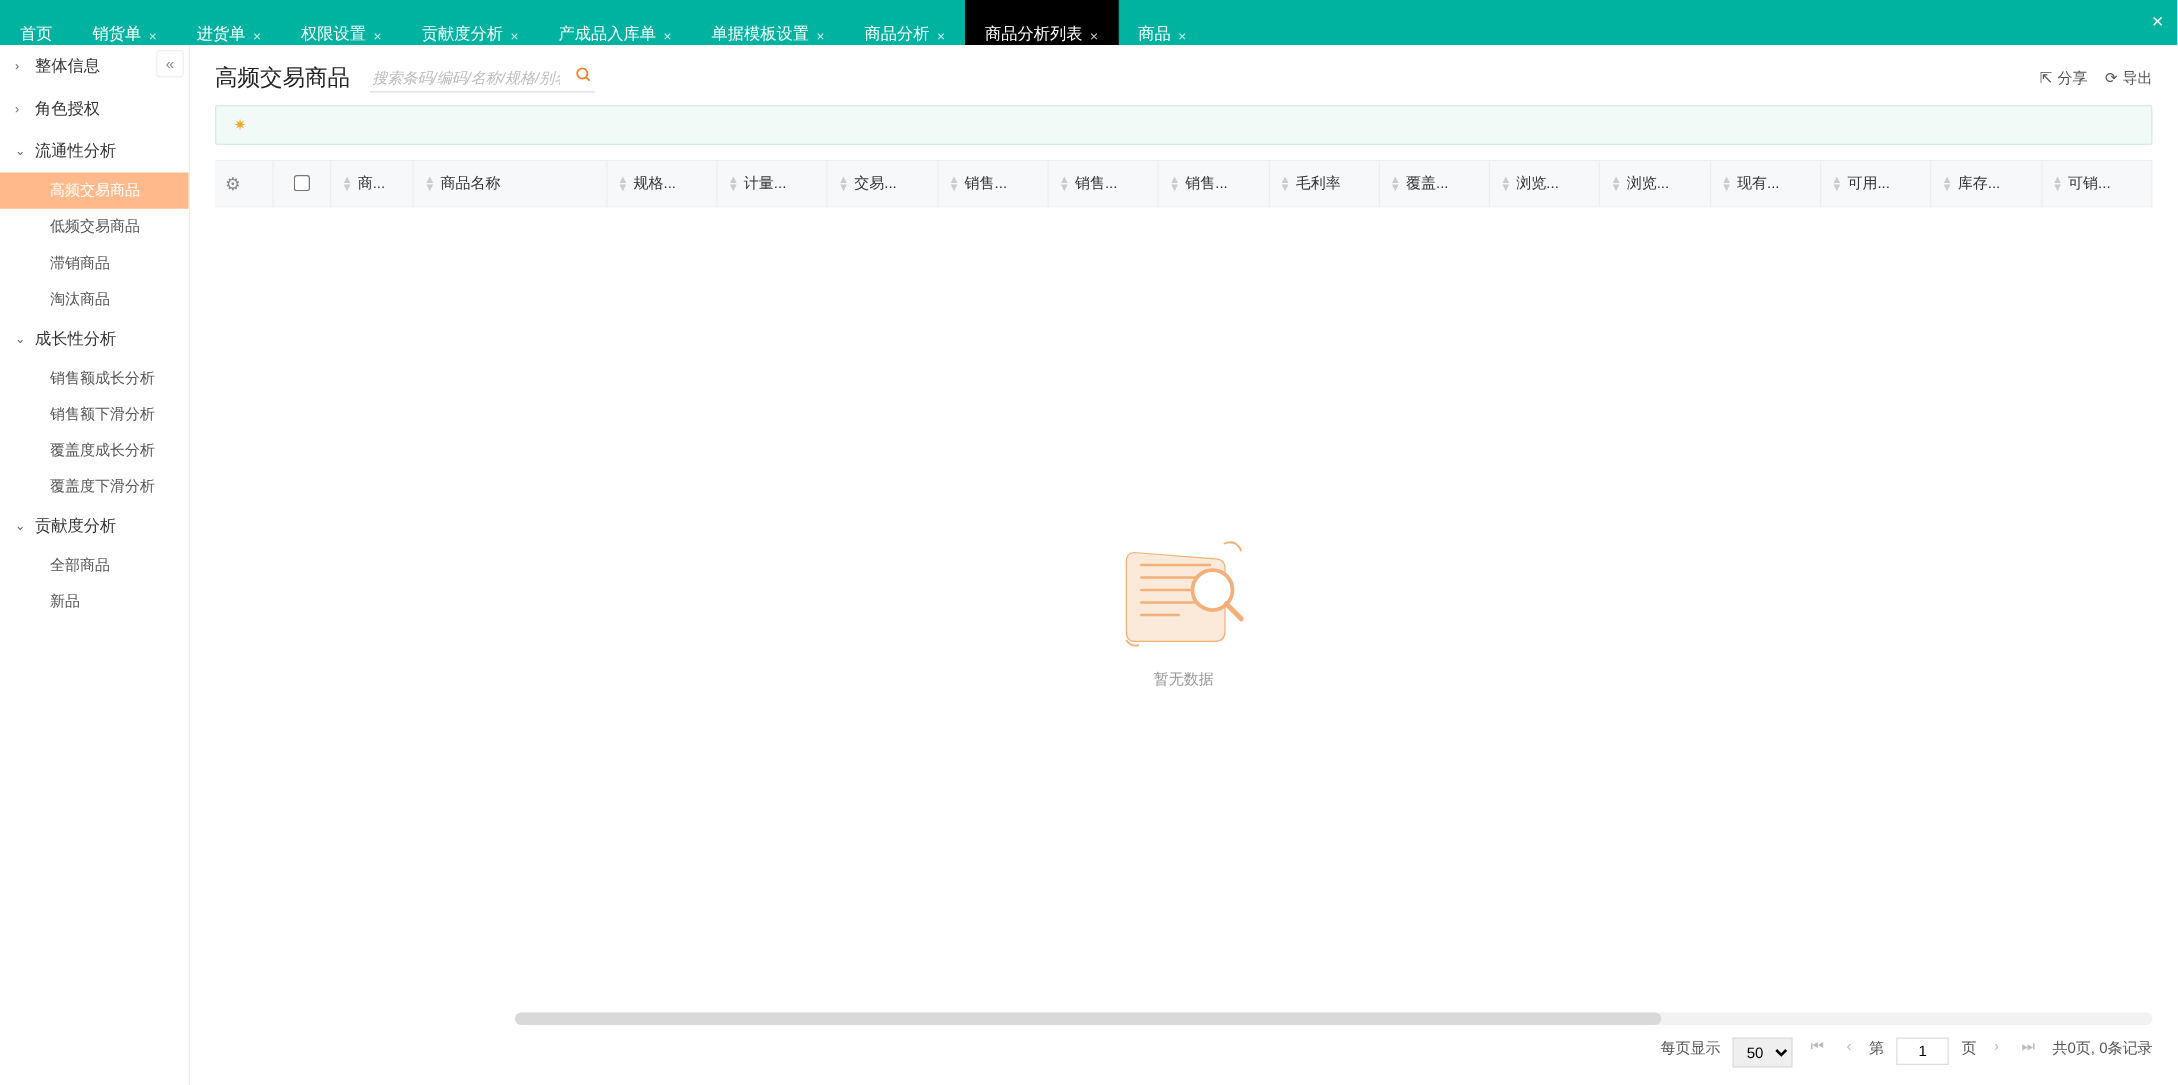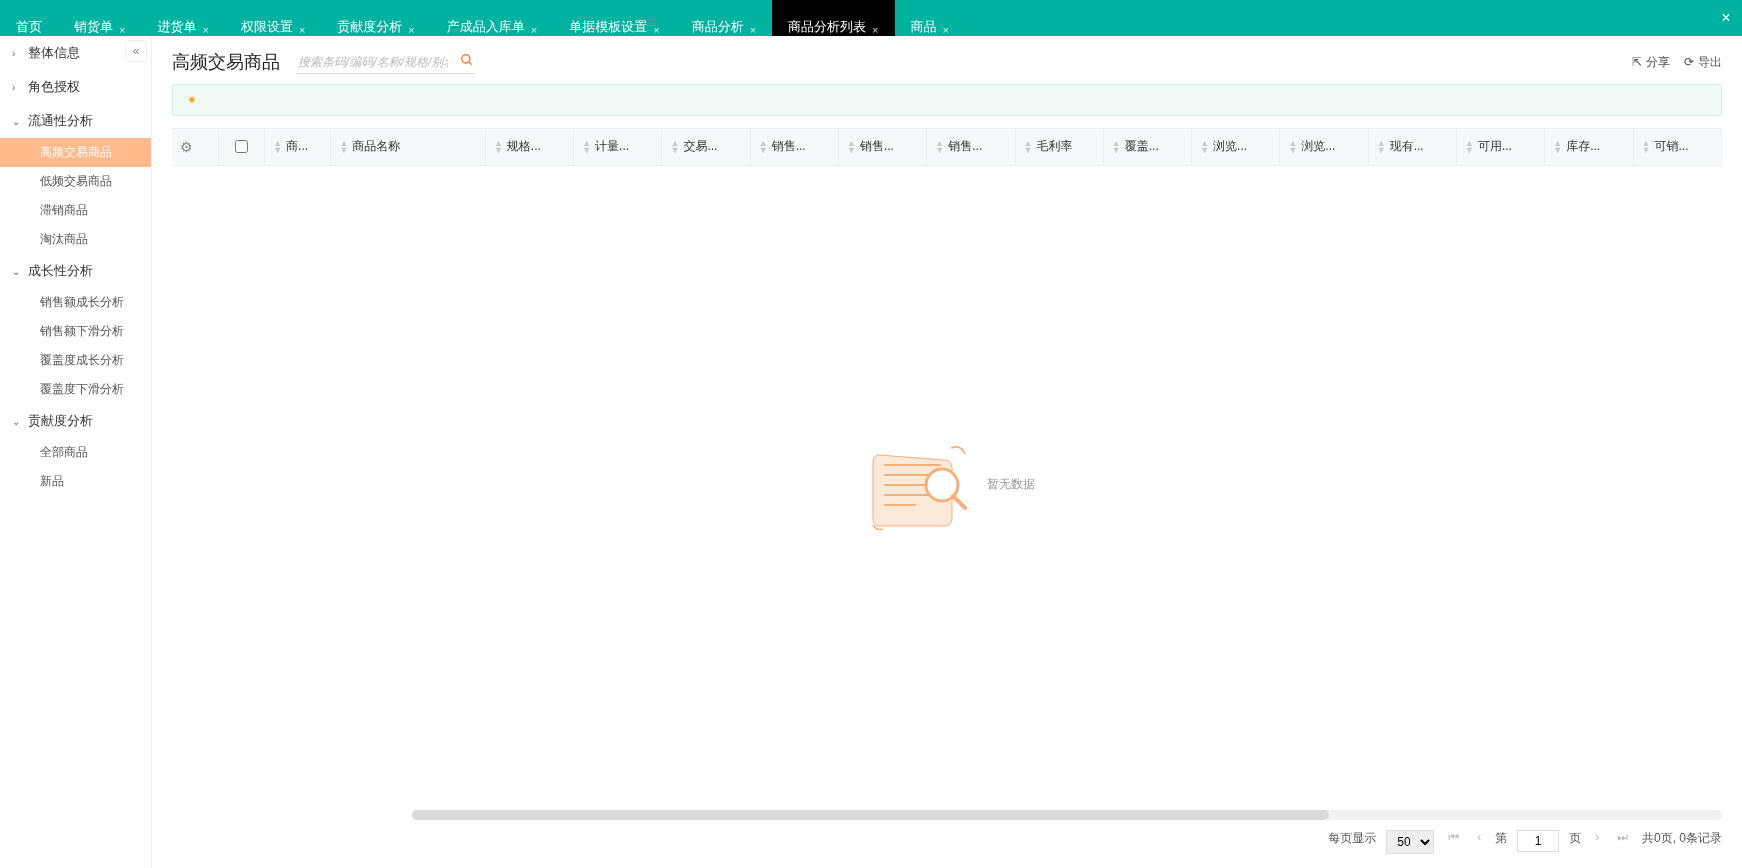--- a/index.html
+++ b/index.html
@@ -42,21 +42,21 @@
   .table-wrap { margin: 0 20px; overflow-x:auto; border-top:1px solid #eee; }
   .dtable { border-collapse:collapse; width:100%; min-width: 1540px; font-size:12px; }
   .dtable th { background:#f7f8fa; border-right:1px solid #eee; border-bottom:1px solid #eee; padding:0; height:36px; font-weight:normal; color:#333; text-align:left; }
   .th-inner { display:flex; align-items:center; height:100%; padding: 0 8px; gap:4px; white-space:nowrap; overflow:hidden; text-overflow:ellipsis; }
   .th-inner .sort { color:#ccc; font-size:9px; line-height:7px; display:flex; flex-direction:column; }
   .th-gear { width:42px; }
   .th-check { width:42px; text-align:center; }
   .th-check input { margin:auto; display:block; }
 
   
-  .empty-wrap { flex:1; display:flex; flex-direction:row; align-items:center; justify-content:center; color:#999; font-size:12px; gap:8px; }
+  .empty-wrap { flex:1; display:flex; flex-direction:column; align-items:center; justify-content:center; color:#999; font-size:12px; gap:8px; }
   .empty-illus { width:120px; height:110px; position:relative; }
   .empty-illus svg { width:100%; height:100%; }
 
   
   .hscroll-track { height:10px; margin: 6px 20px 0 260px; background:#f2f2f2; border-radius:5px; position:relative; }
   .hscroll-thumb { position:absolute; left:0; top:0; height:10px; width:70%; background:#d9d9d9; border-radius:5px; }
 
   
   .pager { display:flex; align-items:flex-start; justify-content:flex-end; gap:10px; padding: 10px 20px 14px 20px; font-size:12px; color:#555; }
   .pager select { border:1px solid #ddd; padding:3px 6px; font-size:12px; }

